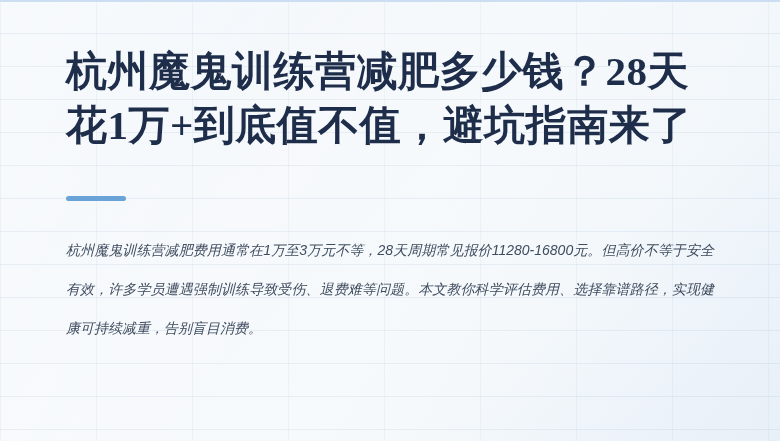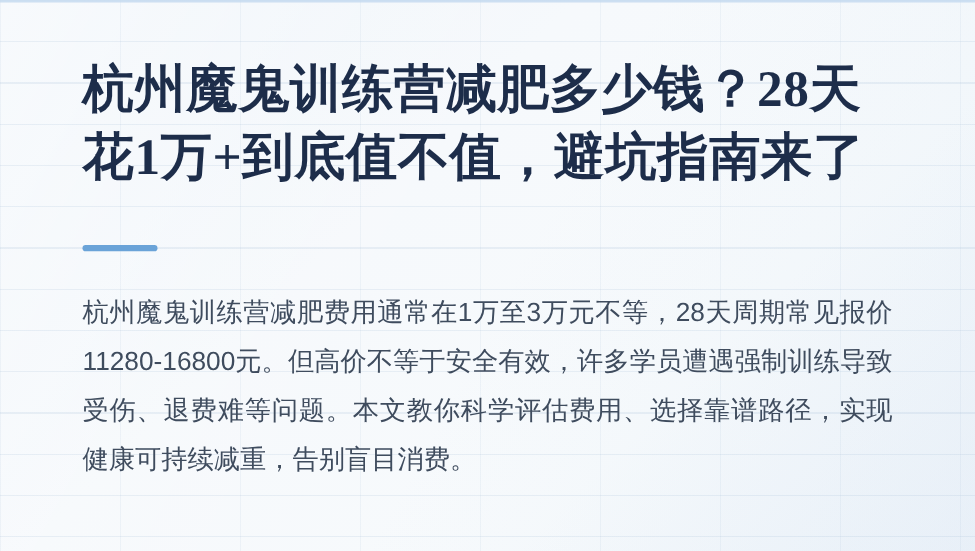--- a/index.html
+++ b/index.html
@@ -85,26 +85,27 @@
     width: 60px;
     height: 5px;
     border-radius: 3px;
     background: #6aa3d8;
   }
 
   #summary {
     margin: 0;
     margin-top: 30px;
     font-family: "Liberation Sans", "DejaVu Sans", sans-serif;
-    font-size: 21px;
+    font-size: 14px;
     line-height: 39px;
     color: #3f4c5e;
     max-width: 648px;
     text-align: justify;
     text-justify: inter-character;
+    font-style: italic;
   }
 </style>
 </head>
 <body>
 
 <div id="card">
 
   <div id="sheen"></div>
   <div id="grid"></div>
   <div id="top-edge"></div>

